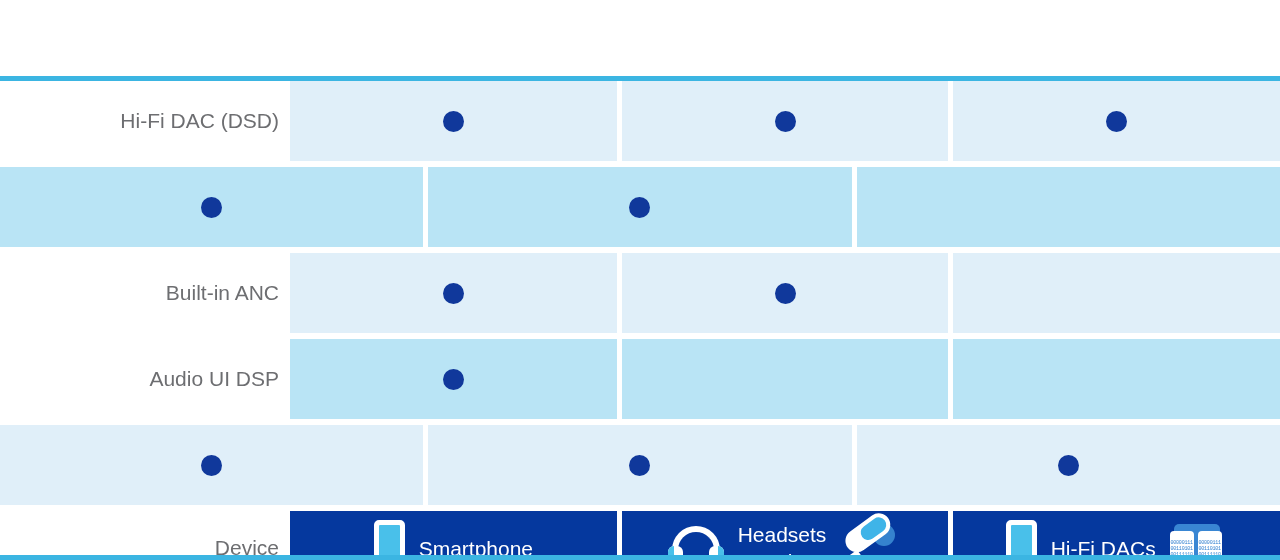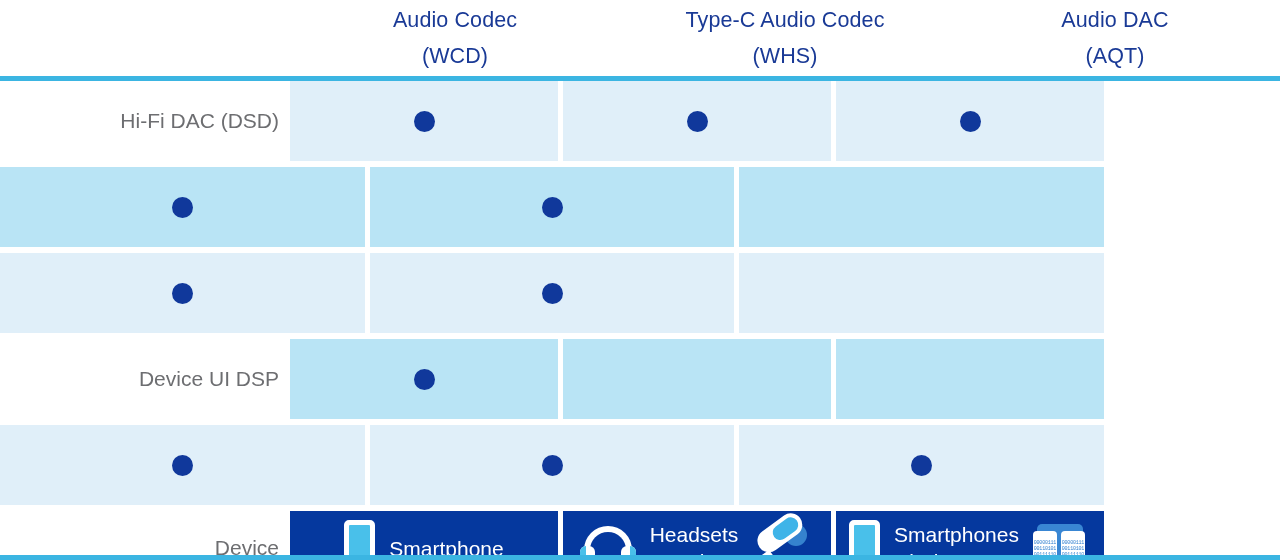--- a/index.html
+++ b/index.html
@@ -71,21 +71,21 @@
   
   .body-grid {
     position: absolute;
     left: 0;
     top: 81px;
     width: 1280px;
     height: 474px;
   }
   .grid-row {
     position: relative;
-    width: 1104px;
+    width: 1280px;
     height: 80px;
     display: flex;
     margin-bottom: 6px;
   }
   .grid-row.device-row {
     height: 74px;
     margin-bottom: 0;
   }
   .row-label {
     width: 290px;
@@ -282,38 +282,20 @@
     line-height: 6px;
     color: #2f7fd0;
     letter-spacing: -0.2px;
   }
 </style>
 </head>
 <body>
 
 <div id="matrix">
 
-  <div class="header-row">
-    <div class="header-label-spacer"></div>
-
-    <div class="header-cell">
-      <span class="line1">Audio Codec</span>
-      <span class="line2">(WCD)</span>
-    </div>
-
-    <div class="header-cell">
-      <span class="line1">Type-C Audio Codec</span>
-      <span class="line2">(WHS)</span>
-    </div>
-
-    <div class="header-cell">
-      <span class="line1">Audio DAC</span>
-      <span class="line2">(AQT)</span>
-    </div>
-  </div>
 
   <div class="rule-top"></div>
 
   <div class="body-grid">
 
     <div class="grid-row">
       <div class="row-label">Hi-Fi DAC (DSD)</div>
       <div class="cell tint-a">
           <span class="dot"></span>
         </div>
@@ -329,31 +311,32 @@
       <div class="cell tint-b">
           <span class="dot"></span>
         </div>
       <div class="cell tint-b">
           <span class="dot"></span>
         </div>
       <div class="cell tint-b"></div>
     </div>
 
     <div class="grid-row">
+      <div class="row-label">Built-in ANC</div>
       <div class="cell tint-a">
           <span class="dot"></span>
         </div>
       <div class="cell tint-a">
           <span class="dot"></span>
         </div>
       <div class="cell tint-a"></div>
     </div>
 
     <div class="grid-row">
-      <div class="row-label">Device UI DSP</div>
+      <div class="row-label">Audio UI DSP</div>
       <div class="cell tint-b">
           <span class="dot"></span>
         </div>
       <div class="cell tint-b"></div>
       <div class="cell tint-b"></div>
     </div>
 
     <div class="grid-row">
       <div class="cell tint-a">
           <span class="dot"></span>
@@ -395,21 +378,20 @@
           <span class="plug"></span>
         </span>
       </div>
 
       <div class="cell device-cell">
         <span class="icon-phone">
           <span class="screen"></span>
 
         </span>
         <span class="device-text">
-          <span class="line1">Smartphones</span>
           <span class="line2">Hi-Fi DACs</span>
         </span>
         <span class="icon-cards">
           <span class="backdrop"></span>
           <span class="card c1">
             <span class="bits">00000111</span>
             <span class="bits">00110101</span>
             <span class="bits">00111110</span>
           </span>
           <span class="card c2">

